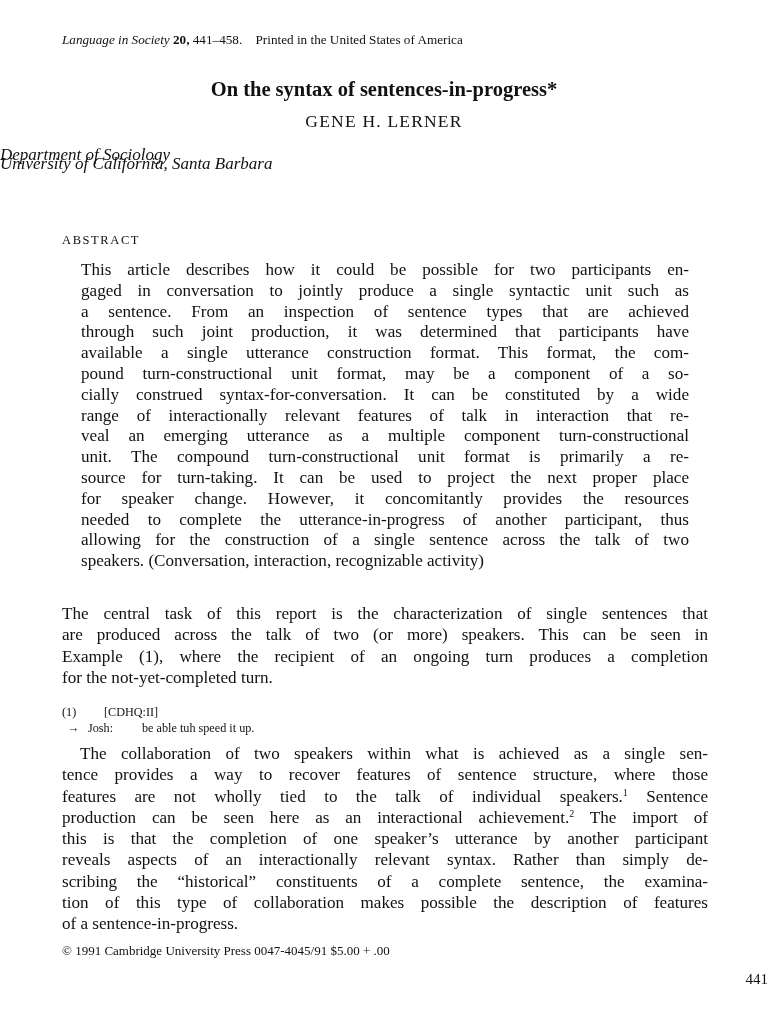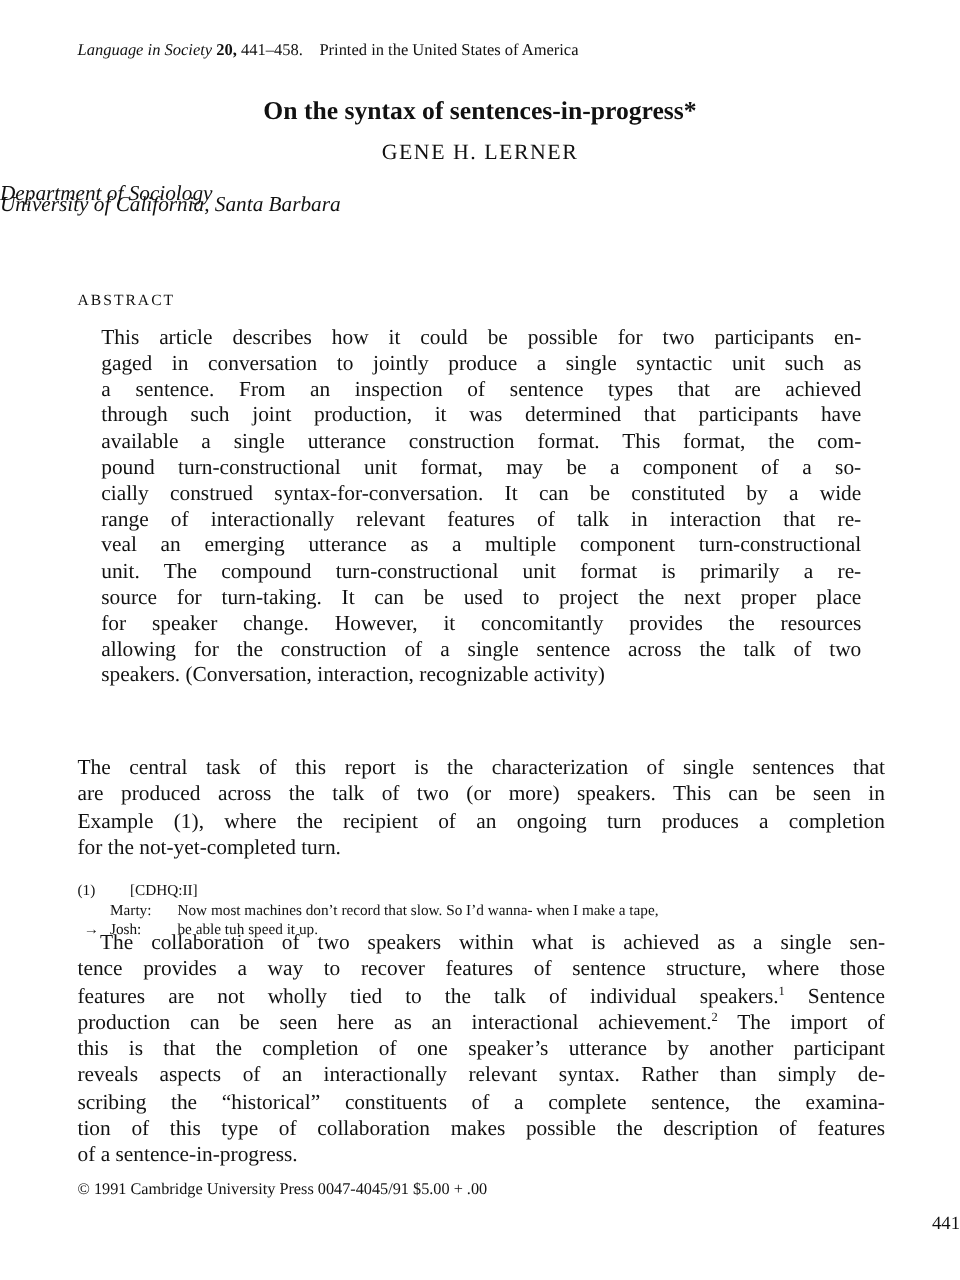--- a/index.html
+++ b/index.html
@@ -52,40 +52,36 @@
   <span class="line">a sentence. From an inspection of sentence types that are achieved</span>
   <span class="line">through such joint production, it was determined that participants have</span>
   <span class="line">available a single utterance construction format. This format, the com-</span>
   <span class="line">pound turn-constructional unit format, may be a component of a so-</span>
   <span class="line">cially construed syntax-for-conversation. It can be constituted by a wide</span>
   <span class="line">range of interactionally relevant features of talk in interaction that re-</span>
   <span class="line">veal an emerging utterance as a multiple component turn-constructional</span>
   <span class="line">unit. The compound turn-constructional unit format is primarily a re-</span>
   <span class="line">source for turn-taking. It can be used to project the next proper place</span>
   <span class="line">for speaker change. However, it concomitantly provides the resources</span>
+  <span class="line">needed to complete the utterance-in-progress of another participant, thus</span>
   <span class="line">allowing for the construction of a single sentence across the talk of two</span>
   <span class="line last">speakers. (Conversation, interaction, recognizable activity)</span>
 </div>
 
 <div class="abs body1">
   <span class="line" style="height:21.3px">The central task of this report is the characterization of single sentences that</span>
   <span class="line" style="height:21.3px">are produced across the talk of two (or more) speakers. This can be seen in</span>
   <span class="line" style="height:21.3px">Example (1), where the recipient of an ongoing turn produces a completion</span>
   <span class="line last" style="height:21.3px">for the not-yet-completed turn.</span>
 </div>
 
 <div class="abs example">
   <div class="row">
     <span class="num">(1)</span>
     <span style="margin-left:20px">[CDHQ:II]</span>
-  </div>
-  <div class="row">
-    <span class="arrow"></span>
-    <span class="spk" style="margin-left:4px">Marty:</span>
-    <span>Now most machines don’t record that slow. So I’d wanna- when I make a tape,</span>
   </div>
   <div class="row">
     <span class="arrow">→</span>
     <span class="spk" style="margin-left:4px">Josh:</span>
     <span>be able tuh speed it up.</span>
   </div>
 </div>
 
 <div class="abs body2">
   <span class="line indent" style="height:21.3px">The collaboration of two speakers within what is achieved as a single sen-</span>

